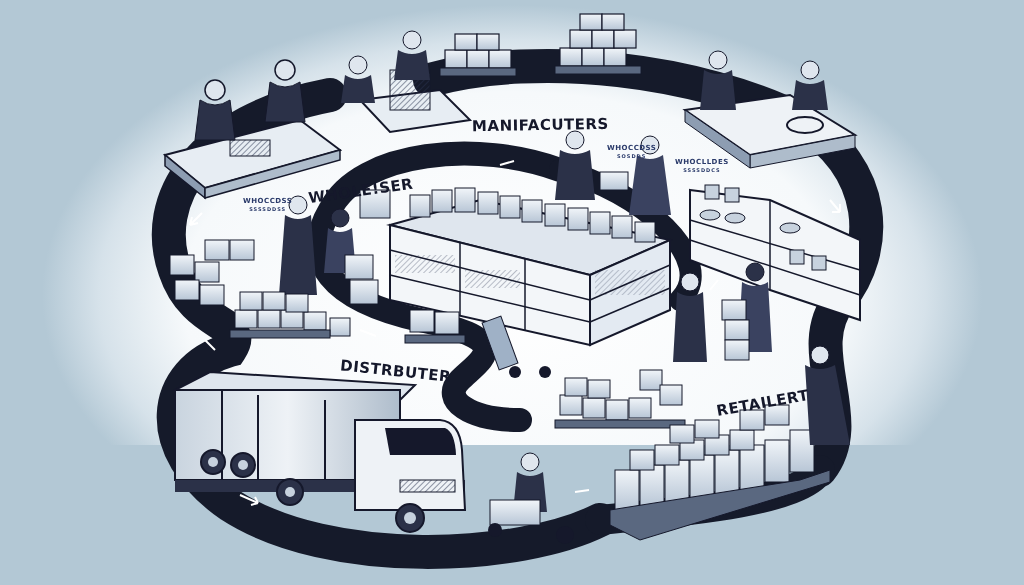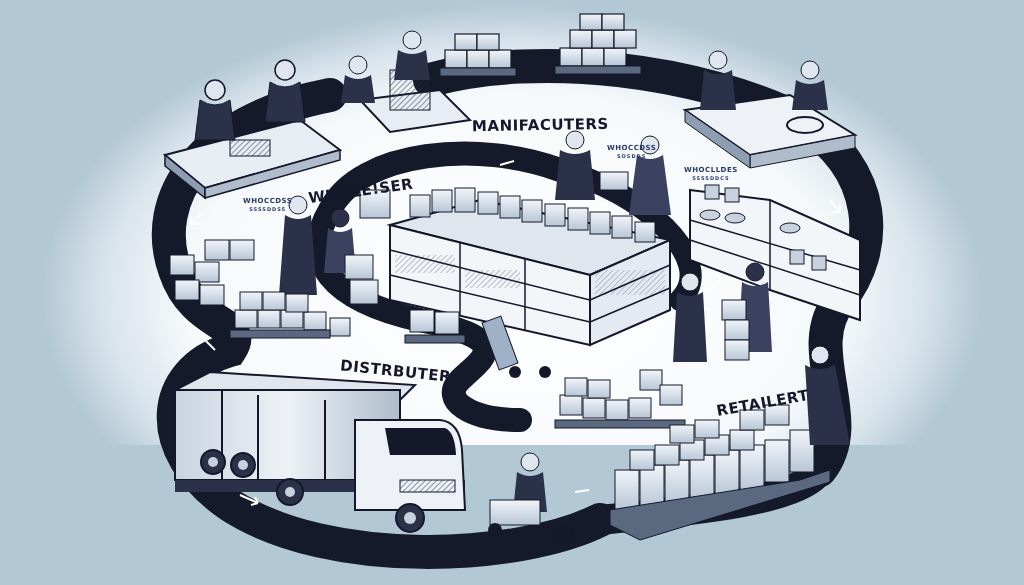--- a/index.html
+++ b/index.html
@@ -296,17 +296,17 @@
   <div class="label big" style="left:716px; top:394px; transform:rotate(-10deg);">RETAILERT</div>
 
   <div class="label small" style="left:243px; top:197px;">
     <div>WHOCCDSS</div>
     <span>SSSSDDSS</span>
   </div>
   <div class="label small" style="left:607px; top:144px;">
     <div>WHOCCDSS</div>
     <span>SOSDDS</span>
   </div>
-  <div class="label small" style="left:675px; top:166px;margin-left:9px;">
+  <div class="label small" style="left:675px; top:158px;">
     <div>WHOCLLDES</div>
     <span>SSSSDDCS</span>
   </div>
 </div>
 
 </body></html>

